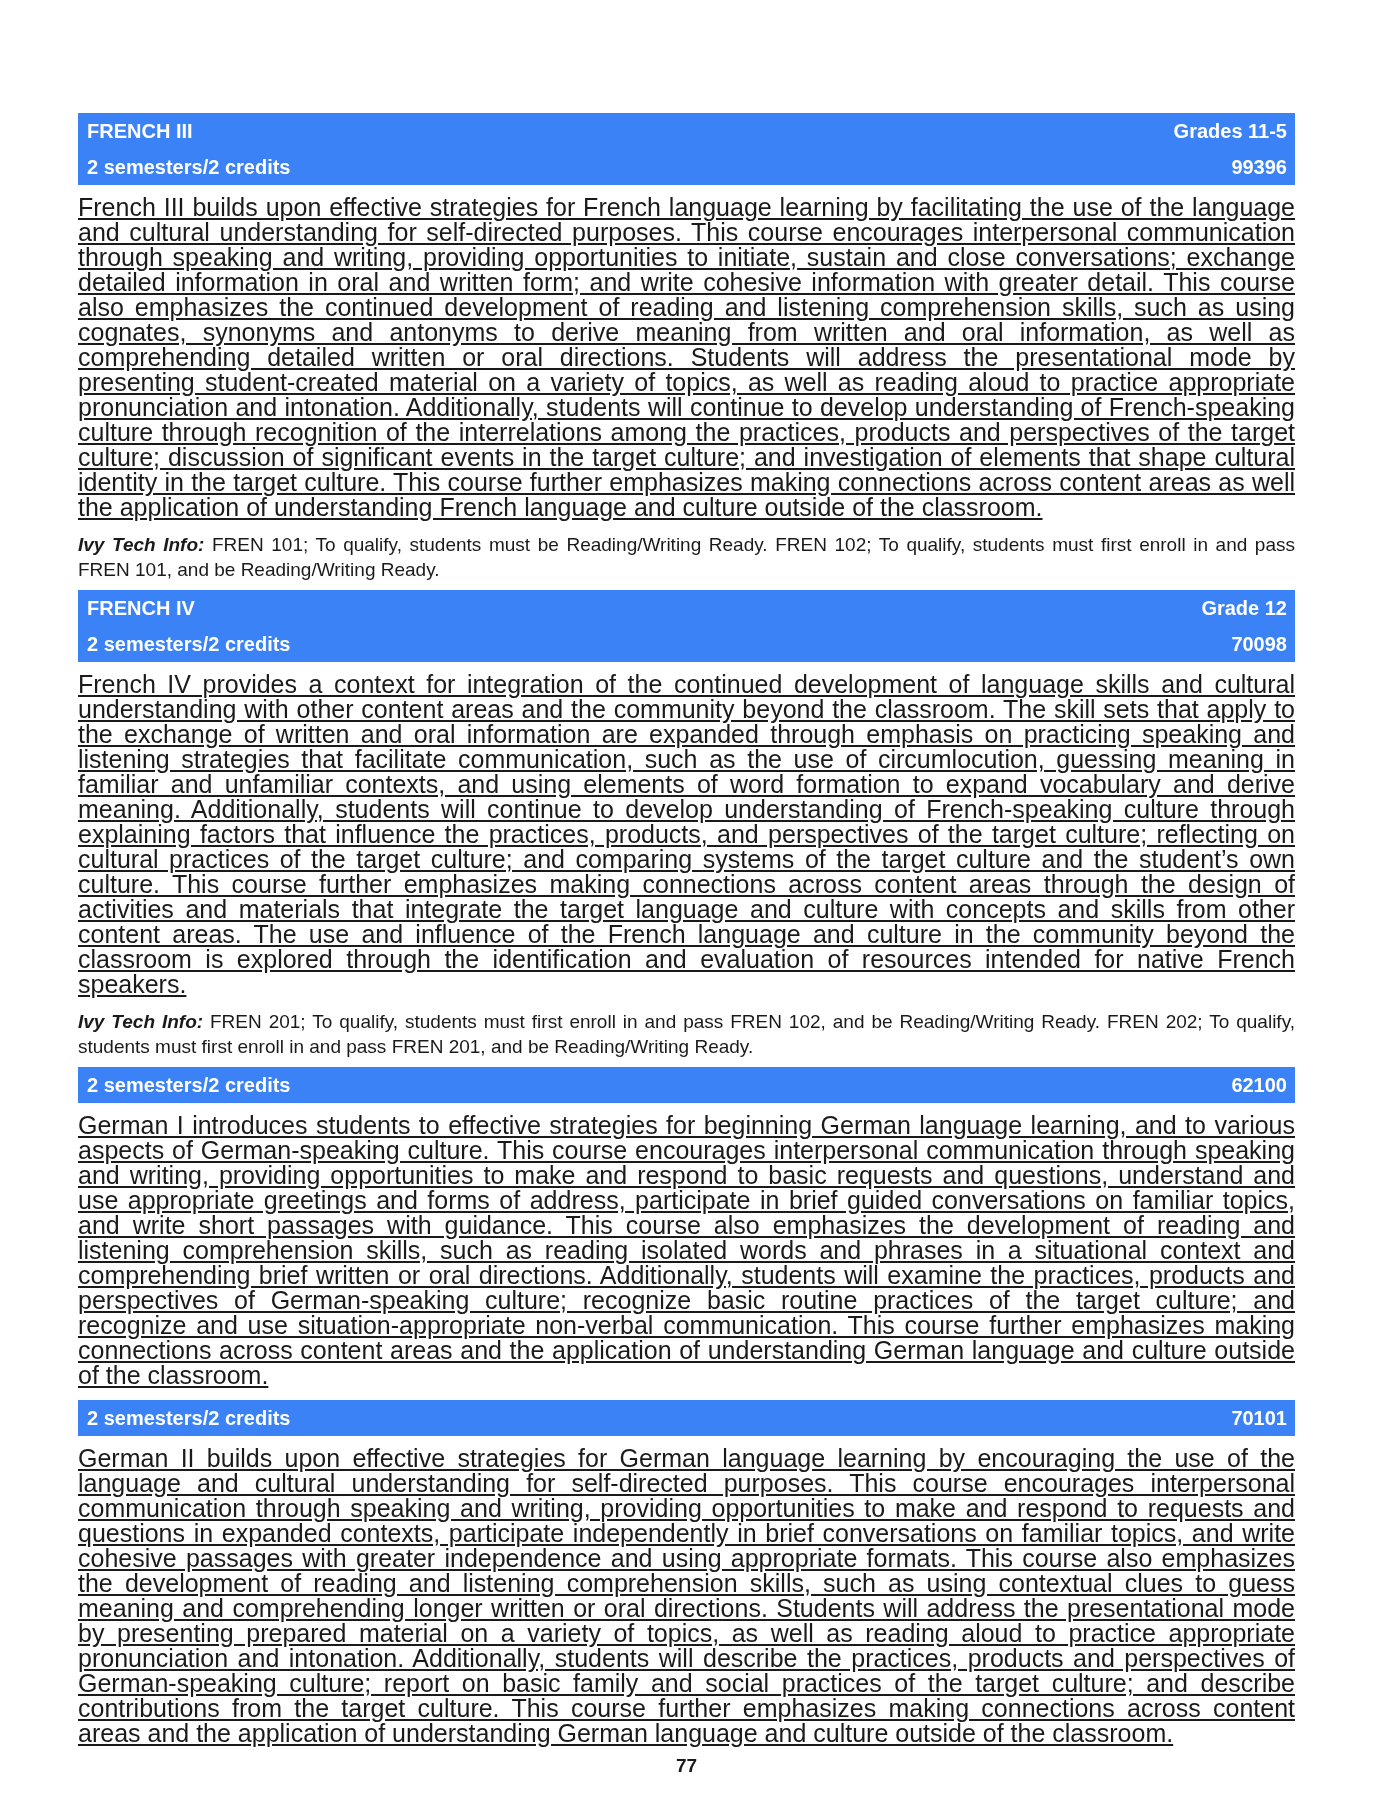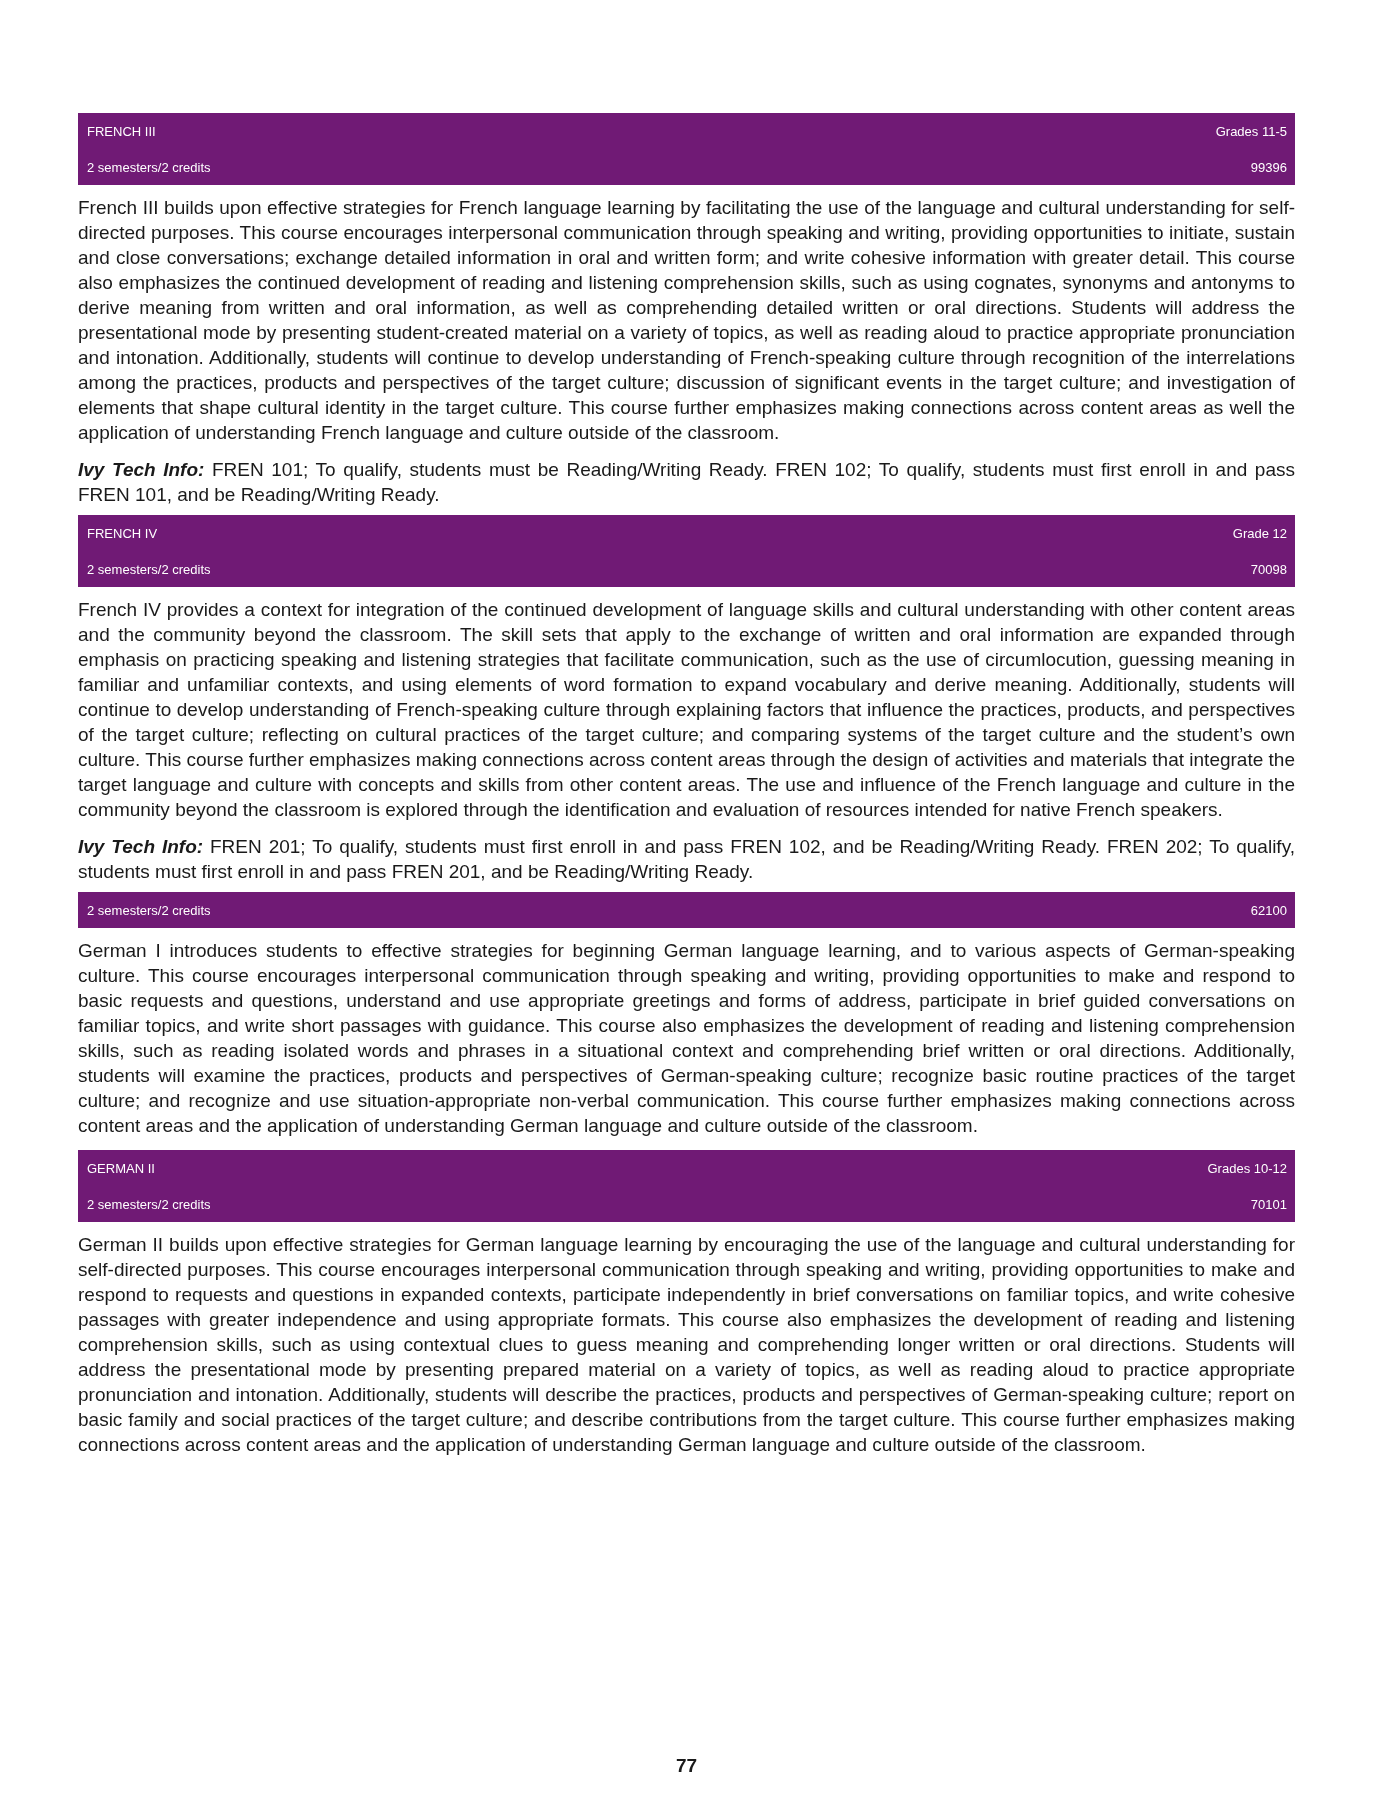--- a/index.html
+++ b/index.html
@@ -13,38 +13,39 @@
     overflow: hidden;
   }
   .content {
     position: absolute;
     left: 78px;
     top: 113px;
     width: 1217px;
   }
   .course { margin: 0 0 8px 0; }
   .bar {
-    background: #701a75;
+    background: #3b82f6;
     color: #ffffff;
-    font-weight: normal;
-    font-size: 13px;
+    font-weight: bold;
+    font-size: 20px;
   }
   .bar-row {
     display: flex;
     justify-content: space-between;
     align-items: center;
     height: 36px;
     padding: 0 8px 0 9px;
   }
   .desc {
-    font-size: 19px;
+    font-size: 25px;
     line-height: 25px;
     text-align: justify;
     hyphens: auto;
     margin: 10px 0 12px 0;
+    text-decoration: underline;
   }
   .ivy {
     font-size: 19px;
     line-height: 25px;
     text-align: justify;
     margin: 0 0 8px 0;
   }
   .ivy-label {
     font-weight: bold;
     font-style: italic;
@@ -102,24 +103,20 @@
           <span>2 semesters/2 credits</span>
           <span>62100</span>
         </div>
       </header>
       <p class="desc">German I introduces students to effective strategies for beginning German language learning, and to various aspects of German-speaking culture. This course encourages interpersonal communication through speaking and writing, providing opportunities to make and respond to basic requests and questions, understand and use appropriate greetings and forms of address, participate in brief guided conversations on familiar topics, and write short passages with guidance. This course also emphasizes the development of reading and listening comprehension skills, such as reading isolated words and phrases in a situational context and comprehending brief written or oral directions. Additionally, students will examine the practices, products and perspectives of German-speaking culture; recognize basic routine practices of the target culture; and recognize and use situation-appropriate non-verbal communication. This course further emphasizes making connections across content areas and the application of understanding German language and culture outside of the classroom.</p>
     </section>
 
     <section class="course">
       <header class="bar">
         <div class="bar-row">
-          <span>GERMAN II</span>
-          <span>Grades 10-12</span>
-        </div>
-        <div class="bar-row">
           <span>2 semesters/2 credits</span>
           <span>70101</span>
         </div>
       </header>
       <p class="desc">German II builds upon effective strategies for German language learning by encouraging the use of the language and cultural understanding for self-directed purposes. This course encourages interpersonal communication through speaking and writing, providing opportunities to make and respond to requests and questions in expanded contexts, participate independently in brief conversations on familiar topics, and write cohesive passages with greater independence and using appropriate formats. This course also emphasizes the development of reading and listening comprehension skills, such as using contextual clues to guess meaning and comprehending longer written or oral directions. Students will address the presentational mode by presenting prepared material on a variety of topics, as well as reading aloud to practice appropriate pronunciation and intonation. Additionally, students will describe the practices, products and perspectives of German-speaking culture; report on basic family and social practices of the target culture; and describe contributions from the target culture. This course further emphasizes making connections across content areas and the application of understanding German language and culture outside of the classroom.</p>
     </section>
 
   </main>
 
   <footer class="page-footer">

